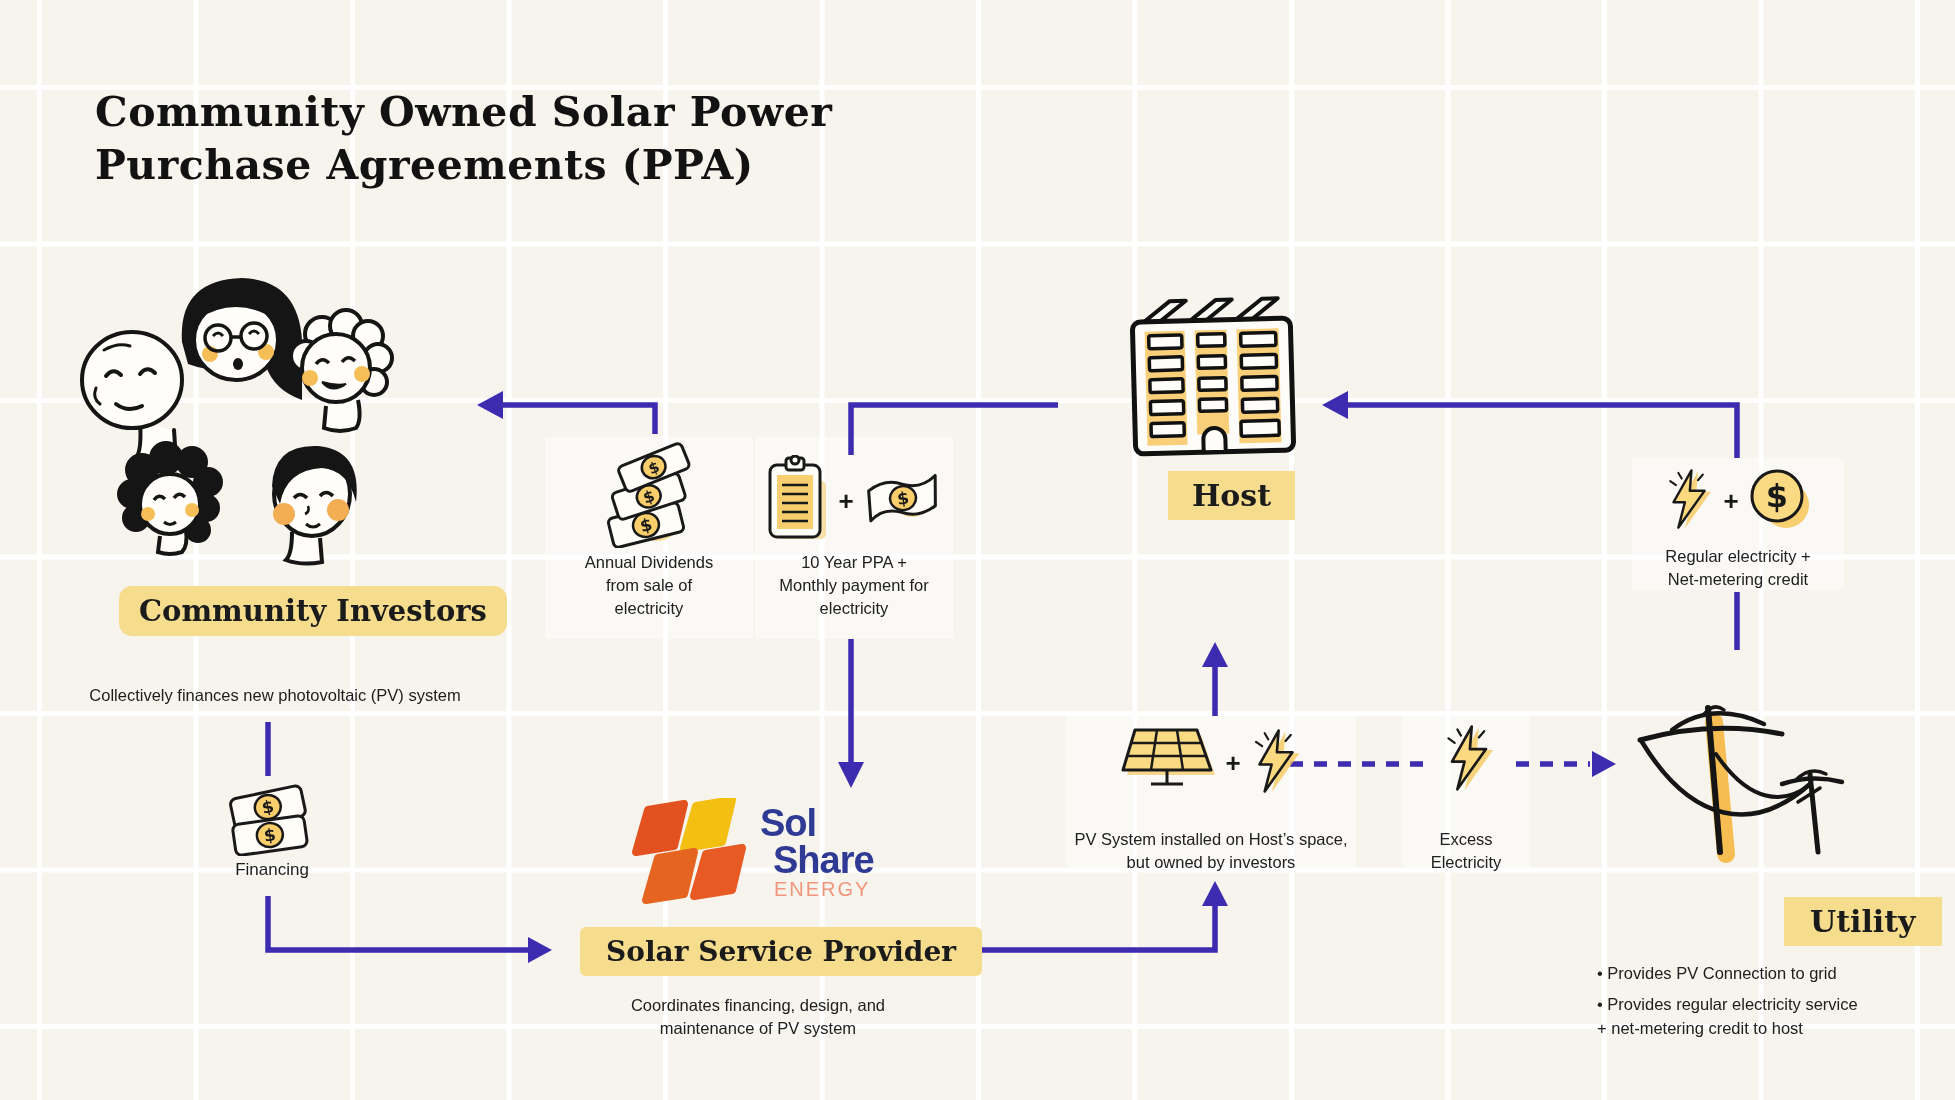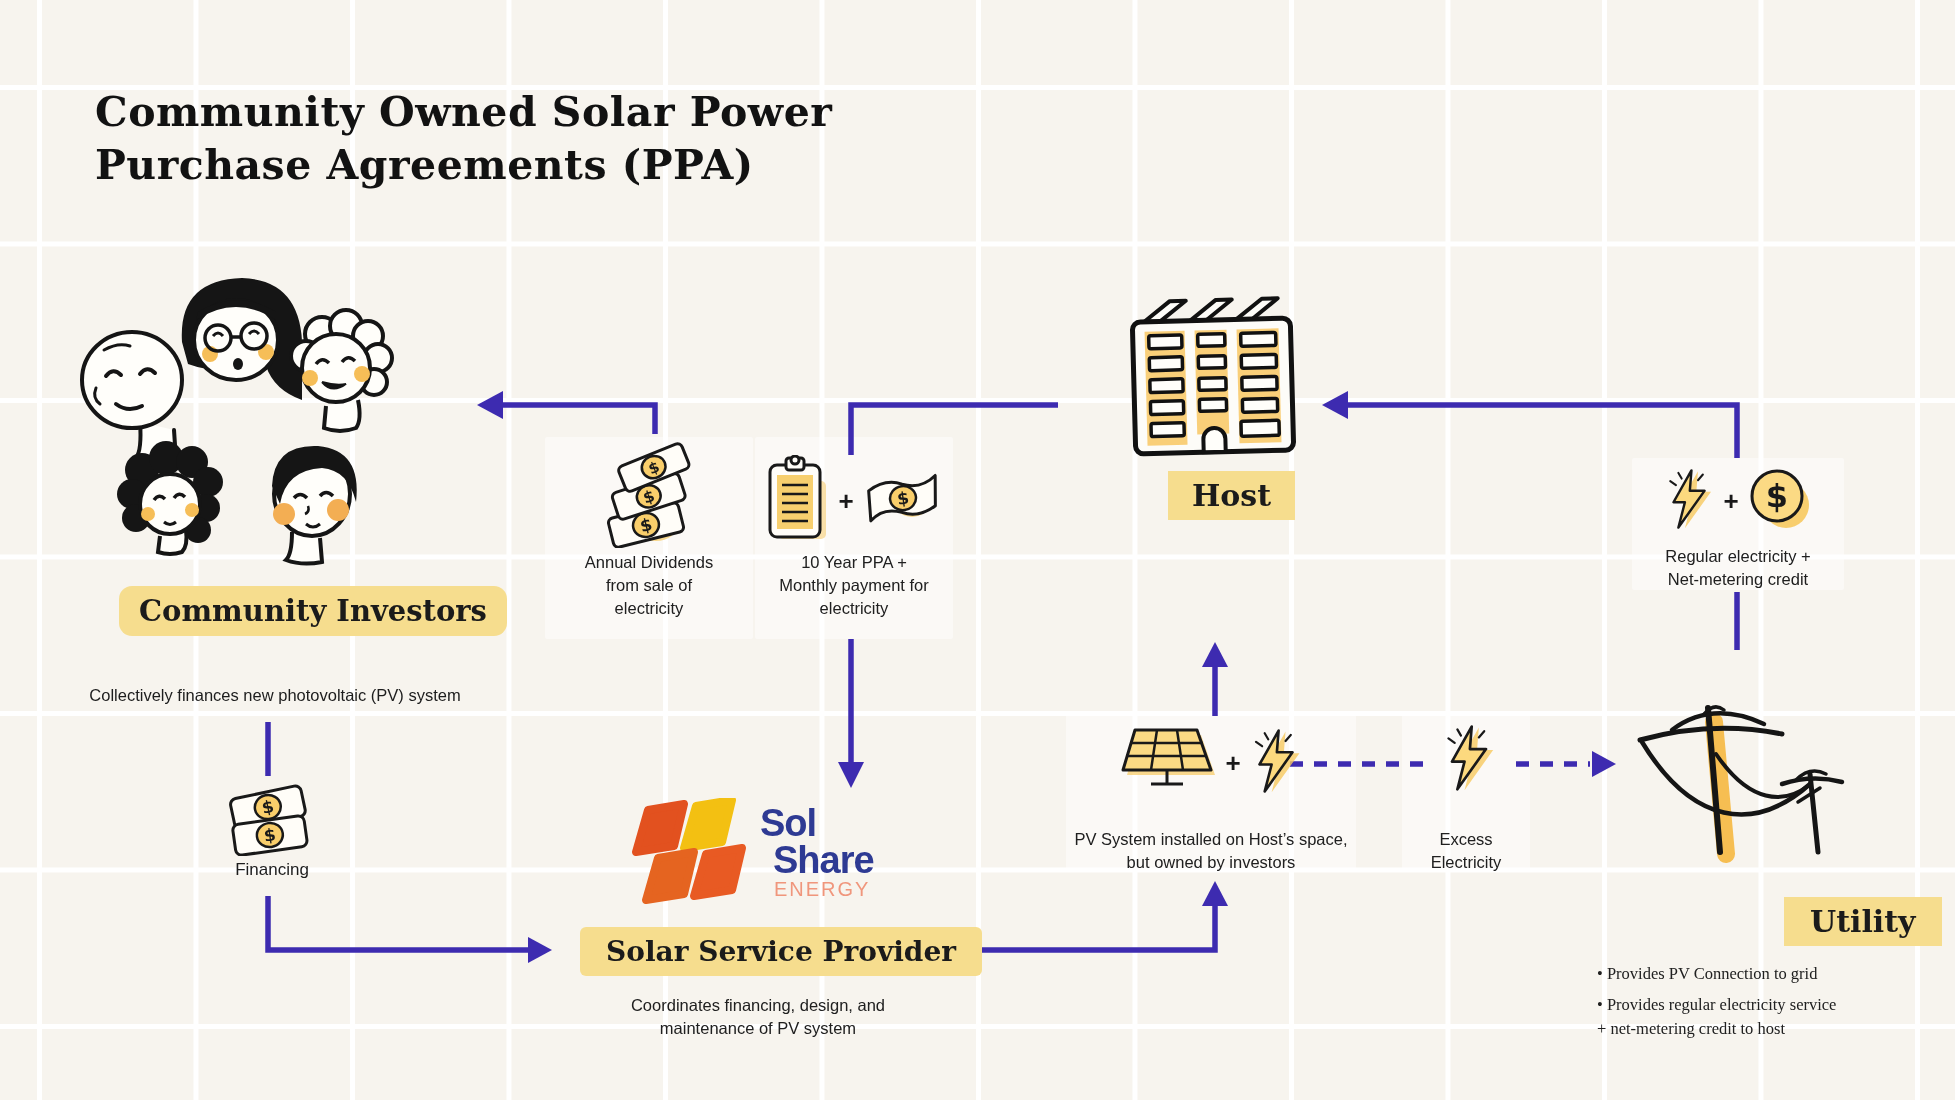--- a/index.html
+++ b/index.html
@@ -347,19 +347,19 @@
         <path d="M30,60 C80,142 142,152 198,102" stroke-width="4.5"></path>
         <path d="M104,72 C138,122 172,122 196,104" stroke-width="4"></path>
         <path d="M198,92 L206,170" stroke-width="5"></path>
         <path d="M170,102 Q200,92 230,100" stroke-width="4.5"></path>
         <path d="M184,98 q14,-14 30,-6" stroke-width="3.5"></path>
         <path d="M186,120 l22,-14" stroke-width="3.5"></path>
       </g>
     </svg>
   </div>
   <div class="abs label-box" style="left:1784px;top:897px;padding:7px 26px;font-size:30px;">Utility</div>
-  <div class="abs bullets" style="left:1597px;top:962px;width:310px;font-family:Liberation Serif, serif;">
+  <div class="abs bullets" style="left:1597px;top:962px;width:310px;">
     <div class="pre">• Provides PV Connection to grid</div>
     <div class="pre">• Provides regular electricity service
 + net-metering credit to host</div>
   </div>
 
 </div>
 
 </body></html>

